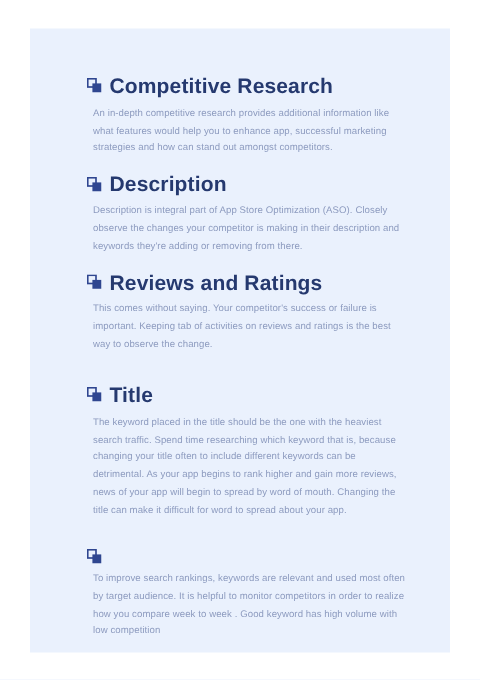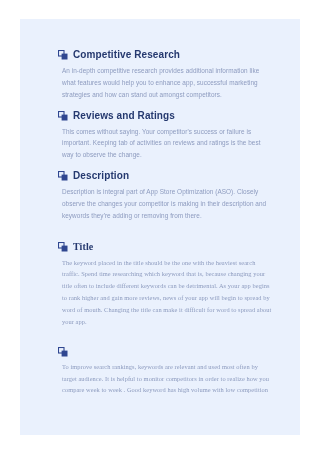--- a/index.html
+++ b/index.html
@@ -22,41 +22,40 @@
     background: #eaf1fd;
     box-sizing: border-box;
     padding: 30px 28px 0 38px;
     overflow: hidden;
   }
   .section {
     margin-bottom: 9px;
   }
   .section.spaced-before {
     margin-top: 19px;
-    font-family: Liberation Serif, serif;
   }
   .section-head {
     display: flex;
     align-items: center;
     gap: 5px;
     margin: 0 0 4px 0;
   }
   .copy-icon {
     width: 10px;
     height: 10px;
     flex: 0 0 auto;
     display: block;
     position: relative;
     top: 0px;
   }
   .copy-icon svg {
     display: block;
   }
   .section-title {
-    font-size: 10px;
+    font-size: 14px;
     font-weight: bold;
     color: #25396f;
     letter-spacing: 0.1px;
     line-height: 1.2;
   }
   .section-body {
     margin: 0;
     padding-left: 4px;
     font-size: 6.4px;
     line-height: 1.85;
@@ -84,36 +83,36 @@
   </div>
 
   <div class="section">
     <div class="section-head">
       <span class="copy-icon">
         <svg width="10" height="10" viewBox="0 0 10 10" xmlns="http://www.w3.org/2000/svg">
           <rect x="0.5" y="0.5" width="5.5" height="5.5" fill="none" stroke="#2f4690" stroke-width="1.1"></rect>
           <rect x="3.6" y="3.6" width="5.9" height="5.9" fill="#2f4690"></rect>
         </svg>
       </span>
-      <span class="section-title">Reviews and Ratings</span>
+      <span class="section-title">Description</span>
     </div>
-    <p class="section-body">This comes without saying. Your competitor's success or failure is important. Keeping tab of activities on reviews and ratings is the best way to observe the change.</p>
+    <p class="section-body">Description is integral part of App Store Optimization (ASO). Closely observe the changes your competitor is making in their description and keywords they're adding or removing from there.</p>
   </div>
 
   <div class="section">
     <div class="section-head">
       <span class="copy-icon">
         <svg width="10" height="10" viewBox="0 0 10 10" xmlns="http://www.w3.org/2000/svg">
           <rect x="0.5" y="0.5" width="5.5" height="5.5" fill="none" stroke="#2f4690" stroke-width="1.1"></rect>
           <rect x="3.6" y="3.6" width="5.9" height="5.9" fill="#2f4690"></rect>
         </svg>
       </span>
-      <span class="section-title">Description</span>
+      <span class="section-title">Reviews and Ratings</span>
     </div>
-    <p class="section-body">Description is integral part of App Store Optimization (ASO). Closely observe the changes your competitor is making in their description and keywords they're adding or removing from there.</p>
+    <p class="section-body">This comes without saying. Your competitor's success or failure is important. Keeping tab of activities on reviews and ratings is the best way to observe the change.</p>
   </div>
 
   <div class="section spaced-before">
     <div class="section-head">
       <span class="copy-icon">
         <svg width="10" height="10" viewBox="0 0 10 10" xmlns="http://www.w3.org/2000/svg">
           <rect x="0.5" y="0.5" width="5.5" height="5.5" fill="none" stroke="#2f4690" stroke-width="1.1"></rect>
           <rect x="3.6" y="3.6" width="5.9" height="5.9" fill="#2f4690"></rect>
         </svg>
       </span>

